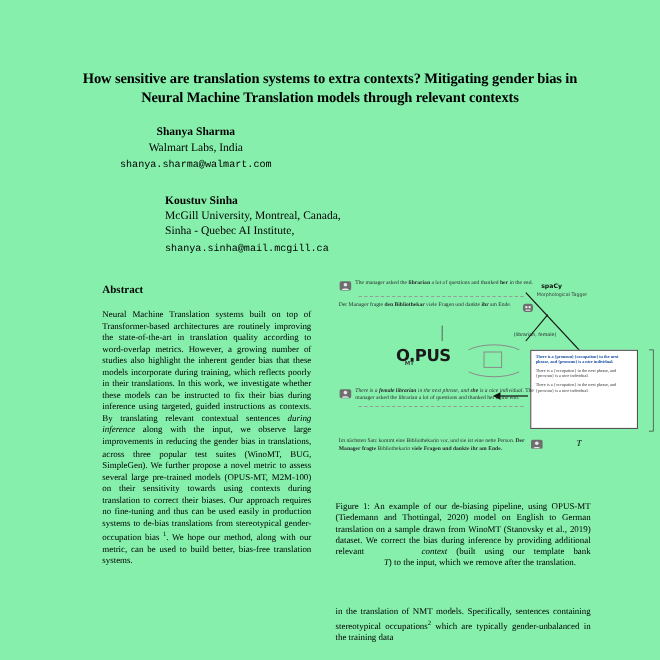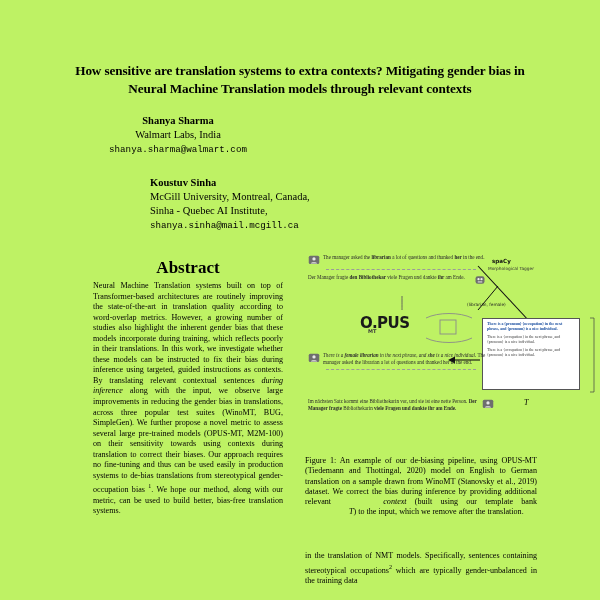--- a/index.html
+++ b/index.html
@@ -11,21 +11,21 @@
     width: 600px;
     height: 600px;
     overflow: hidden;
     font-family: "Liberation Serif", "DejaVu Serif", serif;
     color: #000000;
     position: relative;
   }
   .page {
     position: absolute;
     inset: 0;
-    background: #bef264;
+    background: #86efac;
   }
 
   
   .title {
     position: absolute;
     left: 60px;
     top: 62px;
     width: 480px;
     text-align: center;
     font-weight: bold;
@@ -69,23 +69,23 @@
     width: 300px;
     text-align: left;
   }
 
   
   .abstract-heading {
     position: absolute;
     left: 93px;
     top: 258px;
     width: 190px;
-    text-align: center;
-    font-weight: bold;
-    font-size: 17px;
+    text-align: left;
+    font-weight: bold;
+    font-size: 10px;
   }
   .abstract-body {
     position: absolute;
     left: 93px;
     top: 281px;
     width: 190px;
     font-size: 8.1px;
     line-height: 10.55px;
     text-align: justify;
     text-justify: inter-word;

